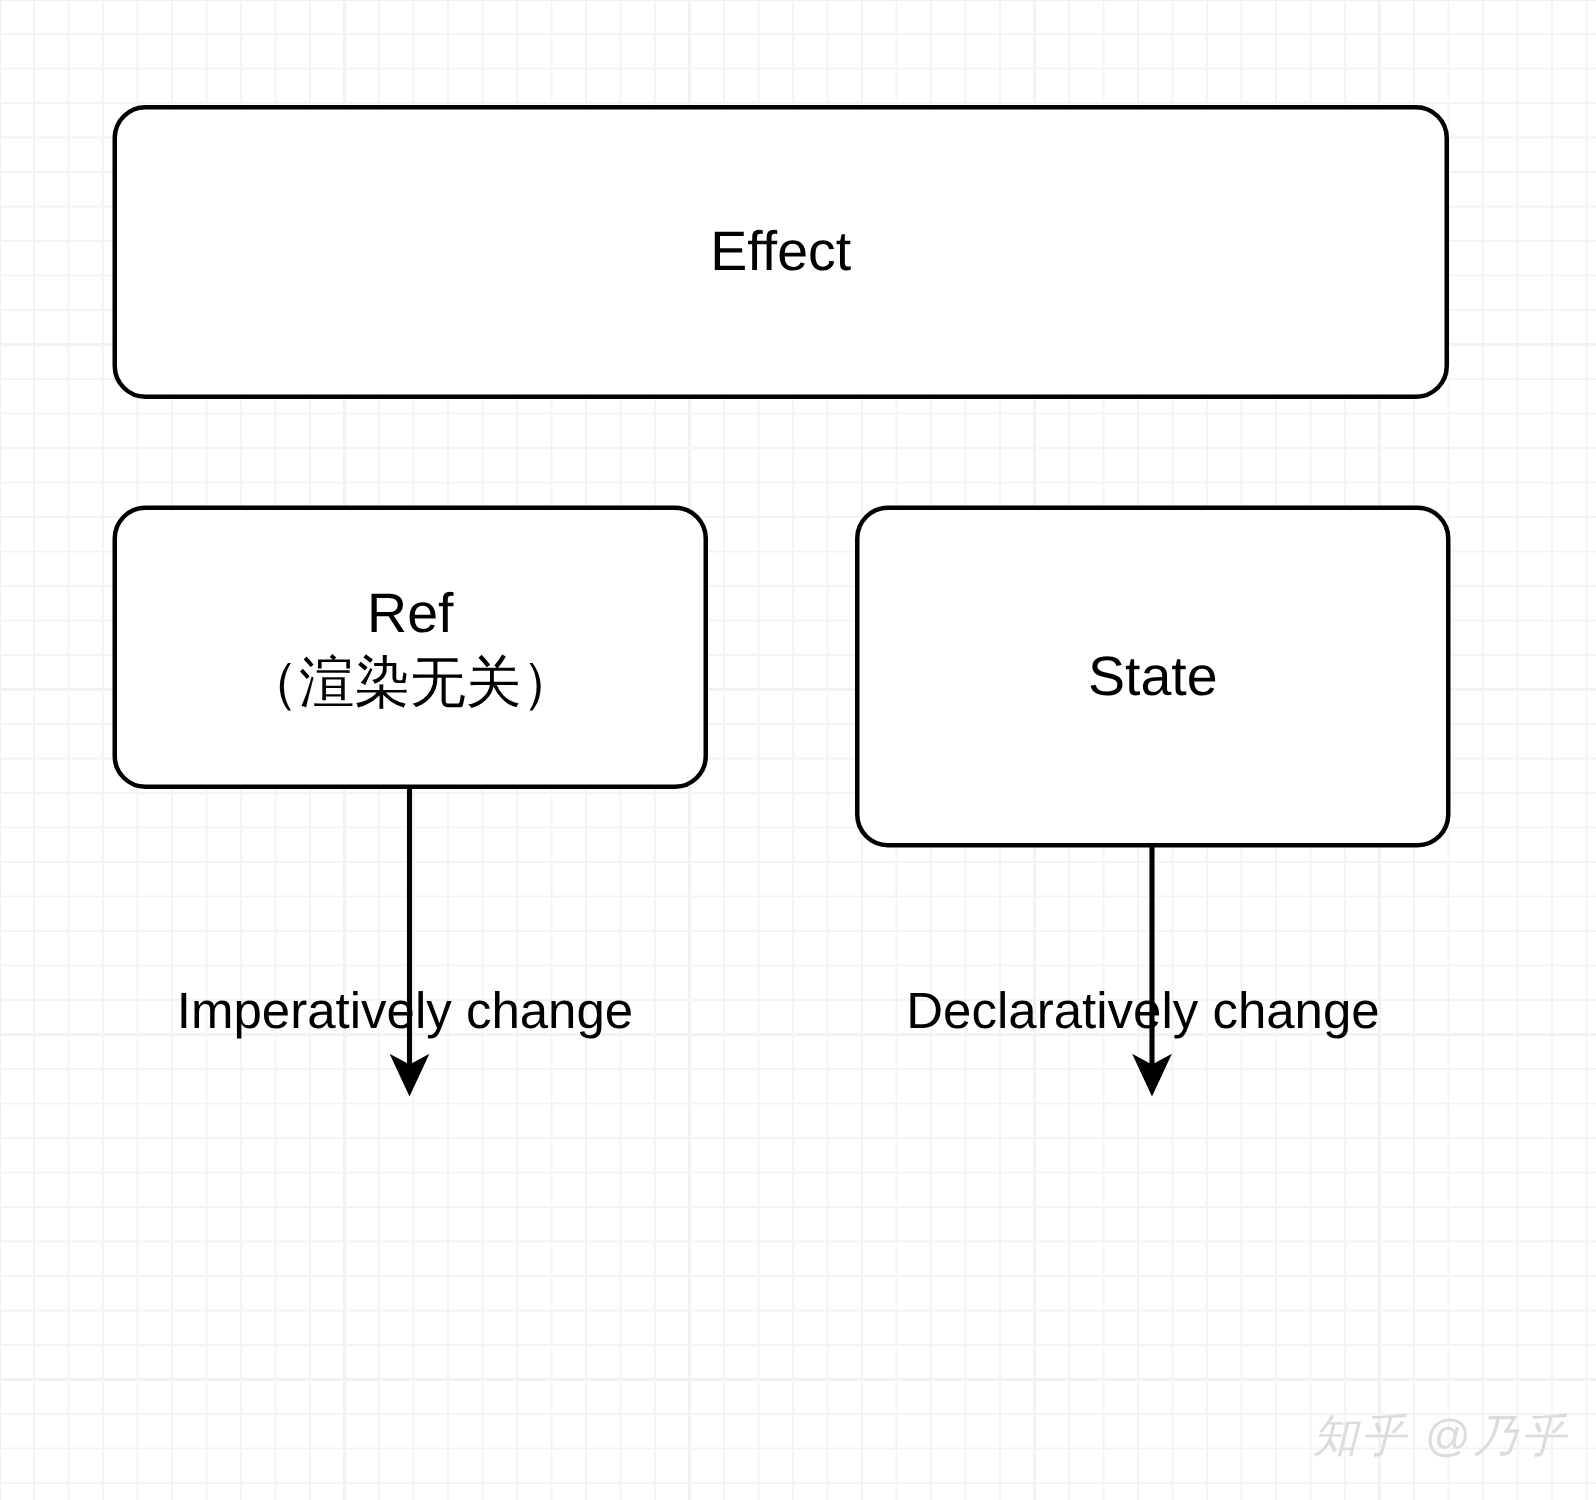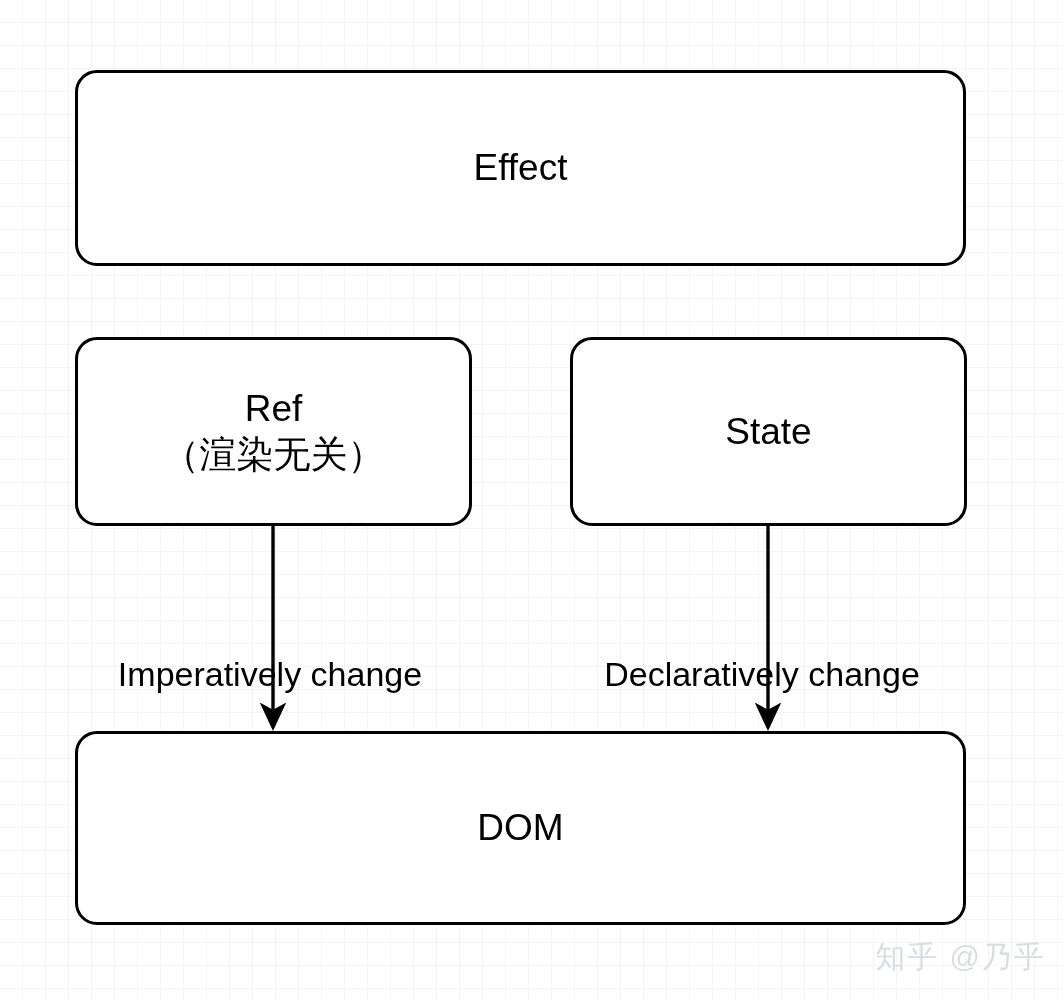--- a/index.html
+++ b/index.html
@@ -83,21 +83,21 @@
     left: 75px;
     top: 337px;
     width: 397px;
     height: 189px;
   }
 
   #box-state {
     left: 570px;
     top: 337px;
     width: 397px;
-    height: 189px;
+    height: 228px;
   }
 
   #box-dom {
     left: 75px;
     top: 731px;
     width: 891px;
     height: 194px;
   }
 
   .edge-label {
@@ -124,20 +124,21 @@
 
   #watermark {
     position: absolute;
     right: 18px;
     bottom: 22px;
     font-size: 30px;
     color: #d9dde0;
     letter-spacing: 2px;
     white-space: nowrap;
     user-select: none;
+    font-style: italic;
   }
 </style>
 </head>
 <body>
 
 <div id="canvas">
 
   <svg class="svg-layer" viewBox="0 0 1064 1000" width="1064" height="1000" xmlns="http://www.w3.org/2000/svg">
     <defs>
       <marker id="arrowhead" markerWidth="9" markerHeight="9" refX="7.2" refY="4.5" orient="auto" markerUnits="strokeWidth">
@@ -156,23 +157,20 @@
   </div>
 
   <div class="node-box" id="box-effect">
     <span class="node-line title-line">Effect</span>
   </div>
 
   <div class="node-box" id="box-state">
     <span class="node-line title-line">State</span>
   </div>
 
-  <div class="node-box" id="box-dom">
-    <span class="node-line title-line">DOM</span>
-  </div>
 
   <span class="edge-label" id="label-imperative">Imperatively change</span>
 
   <span class="edge-label" id="label-declarative">Declaratively change</span>
 
   <span id="watermark">知乎 @乃乎</span>
 
 </div>
 
 </body></html>

